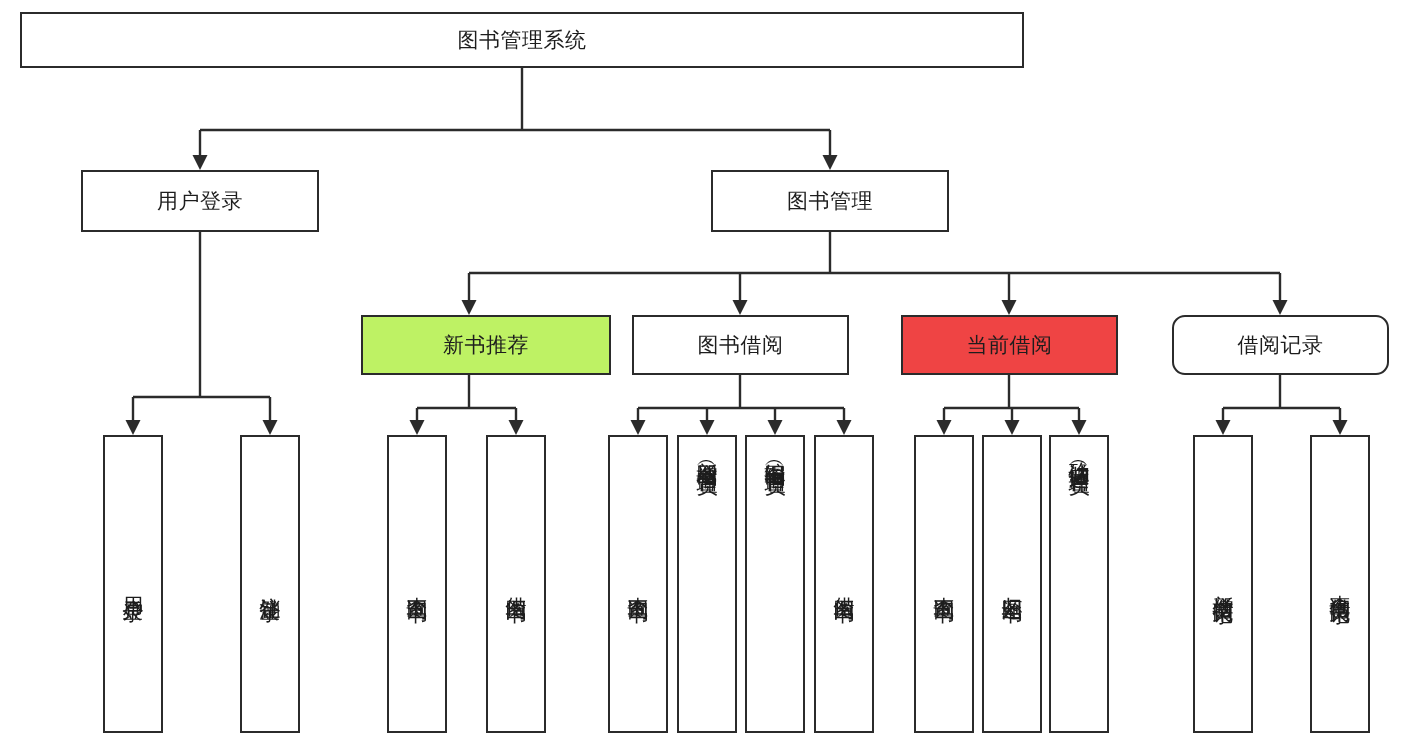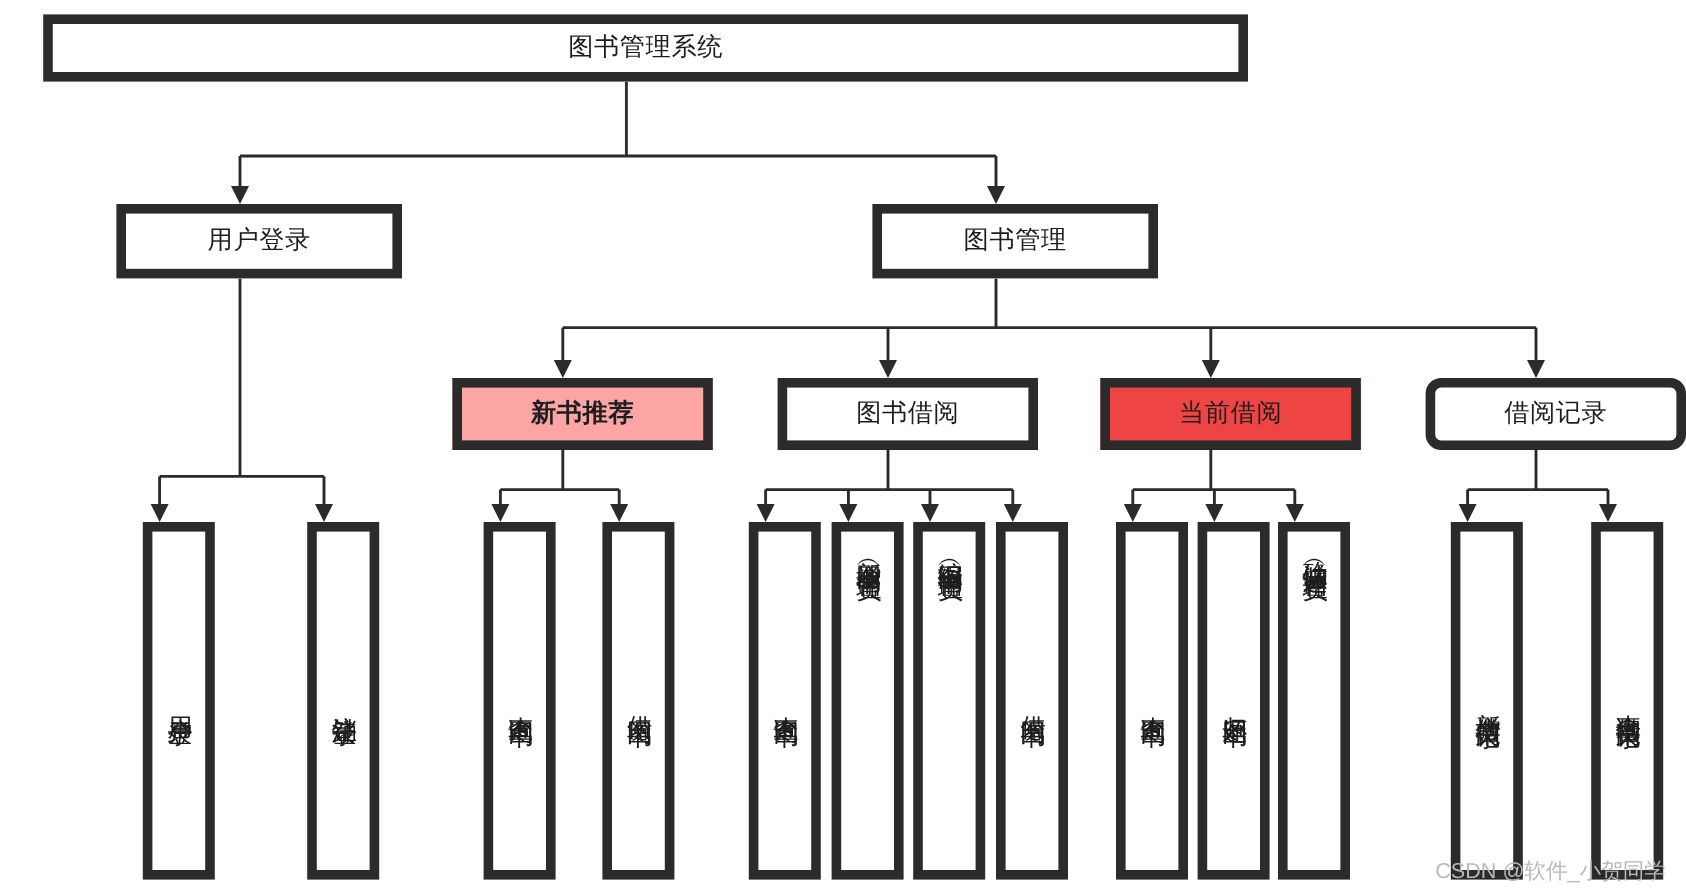--- a/index.html
+++ b/index.html
@@ -23,26 +23,25 @@
     left: 0;
     top: 0;
     width: 1405px;
     height: 747px;
     display: block;
   }
   .node-box {
     position: absolute;
     box-sizing: border-box;
     background: #ffffff;
-    border: 8px solid #3b82f6;
+    border: 2px solid #3b82f6;
     display: flex;
     align-items: center;
     justify-content: center;
     overflow: hidden;
-    margin-left: 16px;
   }
   .node-label {
     color: #1d1d1d;
     text-align: center;
     line-height: 1.18;
     white-space: pre;
     letter-spacing: 0.5px;
   }
   .node-box.horizontal .node-label {
     font-size: 21px;
@@ -200,21 +199,21 @@
   <div id="node-layer">
       <div class="node-box horizontal" style="left: 20px; top: 12px; width: 1004px; height: 56px; border-color: rgb(43, 43, 43); background: rgb(255, 255, 255);">
         <span class="node-label" style="color: rgb(29, 29, 29);">图书管理系统</span>
       </div>
       <div class="node-box horizontal" style="left: 81px; top: 170px; width: 238px; height: 62px; border-color: rgb(43, 43, 43); background: rgb(255, 255, 255);">
         <span class="node-label" style="color: rgb(29, 29, 29);">用户登录</span>
       </div>
       <div class="node-box horizontal" style="left: 711px; top: 170px; width: 238px; height: 62px; border-color: rgb(43, 43, 43); background: rgb(255, 255, 255);">
         <span class="node-label" style="color: rgb(29, 29, 29); text-align: center;">图书管理</span>
       </div>
-      <div class="node-box horizontal" style="left: 361px; top: 315px; width: 217px; height: 60px; border-color: rgb(43, 43, 43); background: #fca5a5; font-weight: bold;">
+      <div class="node-box horizontal" style="left: 361px; top: 315px; width: 250px; height: 60px; border-color: rgb(43, 43, 43); background: #bef264;">
         <span class="node-label" style="color: rgb(29, 29, 29);">新书推荐</span>
       </div>
       <div class="node-box horizontal" style="left: 632px; top: 315px; width: 217px; height: 60px; border-color: rgb(43, 43, 43); background: rgb(255, 255, 255);">
         <span class="node-label" style="color: rgb(29, 29, 29);">图书借阅</span>
       </div>
       <div class="node-box horizontal" style="left: 901px; top: 315px; width: 217px; height: 60px; border-color: rgb(43, 43, 43); background: #ef4444;">
         <span class="node-label" style="color: rgb(29, 29, 29);">当前借阅</span>
       </div>
       <div class="node-box horizontal" style="left: 1172px; top: 315px; width: 217px; height: 60px; border-color: rgb(43, 43, 43); background: rgb(255, 255, 255); border-radius: 13px;">
         <span class="node-label" style="color: rgb(29, 29, 29);">借阅记录</span>
@@ -252,14 +251,13 @@
       <div class="node-box vertical" style="left: 1049px; top: 435px; width: 60px; height: 298px; border-color: rgb(43, 43, 43); background: rgb(255, 255, 255);">
         <span class="node-label" style="color: rgb(29, 29, 29);">确认归还（管理员）</span>
       </div>
       <div class="node-box vertical centered" style="left: 1193px; top: 435px; width: 60px; height: 298px; border-color: rgb(43, 43, 43); background: rgb(255, 255, 255);">
         <span class="node-label" style="color: rgb(29, 29, 29);">新增借阅记录</span>
       </div>
       <div class="node-box vertical centered" style="left: 1310px; top: 435px; width: 60px; height: 298px; border-color: rgb(43, 43, 43); background: rgb(255, 255, 255);">
         <span class="node-label" style="color: rgb(29, 29, 29);">查询借阅记录</span>
       </div>
     </div>
-  <div class="watermark" style="left: 1196px; top: 714px; color: rgb(185, 185, 185);">CSDN @软件_小贺同学</div>
 </div>
 
 </body></html>

